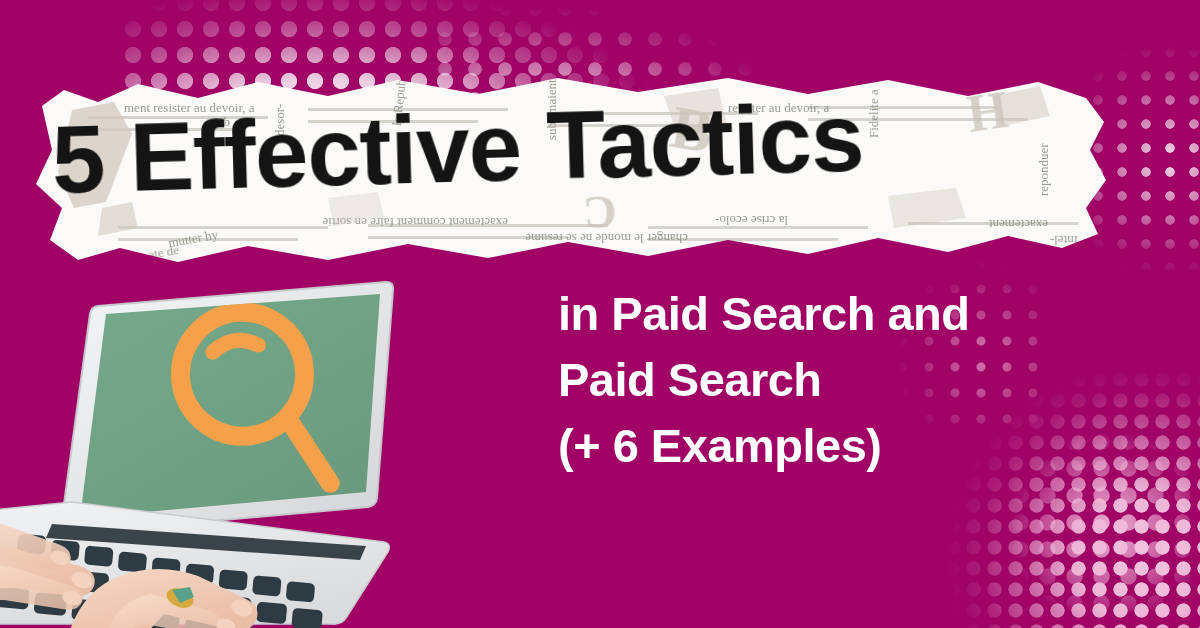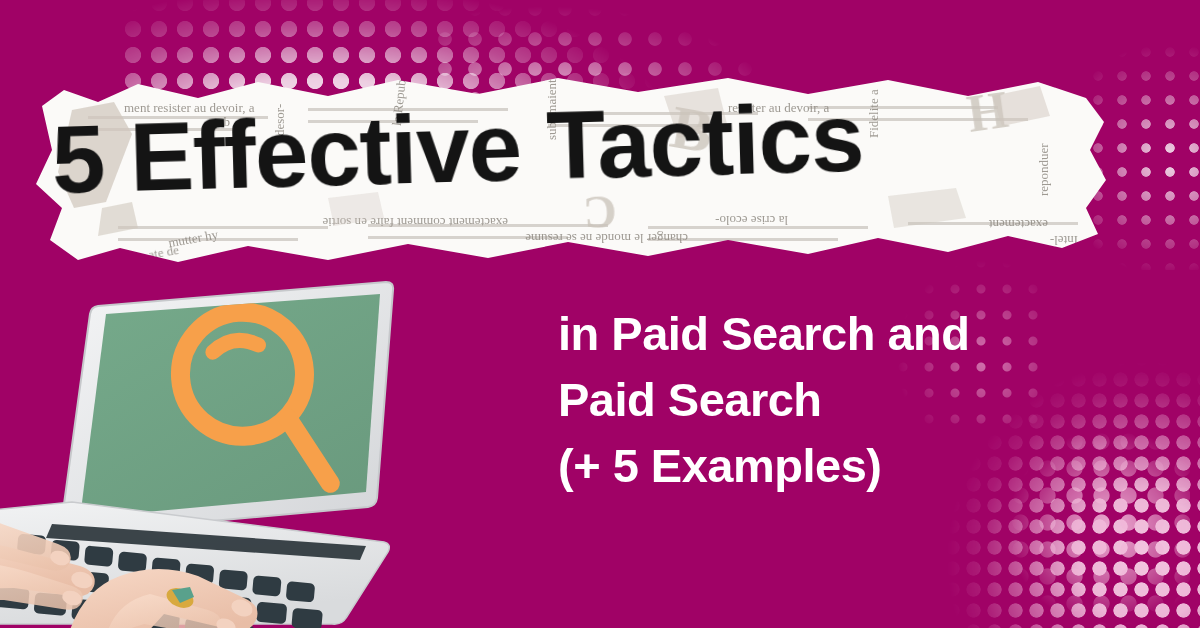--- a/index.html
+++ b/index.html
@@ -121,21 +121,21 @@
     color: #141414;
     letter-spacing: -1px;
     white-space: nowrap;
     font-stretch: condensed;
   }
 
   
   #subtitle-block {
     position: absolute;
     left: 558px;
-    top: 301px;
+    top: 281px;
     width: 540px;
     color: #ffffff;
     font-size: 47px;
     line-height: 66px;
     font-weight: 700;
     letter-spacing: -0.5px;
   }
   .subtitle-line { display: block; white-space: nowrap; }
 </style>
 </head>
@@ -323,16 +323,16 @@
         </g>
       </g>
     </svg>
   </div>
 
   <div id="title-text">5 Effective Tactics</div>
 
   <div id="subtitle-block">
     <span class="subtitle-line">in Paid Search and</span>
     <span class="subtitle-line">Paid Search</span>
-    <span class="subtitle-line">(+ 5 Examples)</span>
+    <span class="subtitle-line">(+ 6 Examples)</span>
   </div>
 
 </div>
 
 </body></html>

